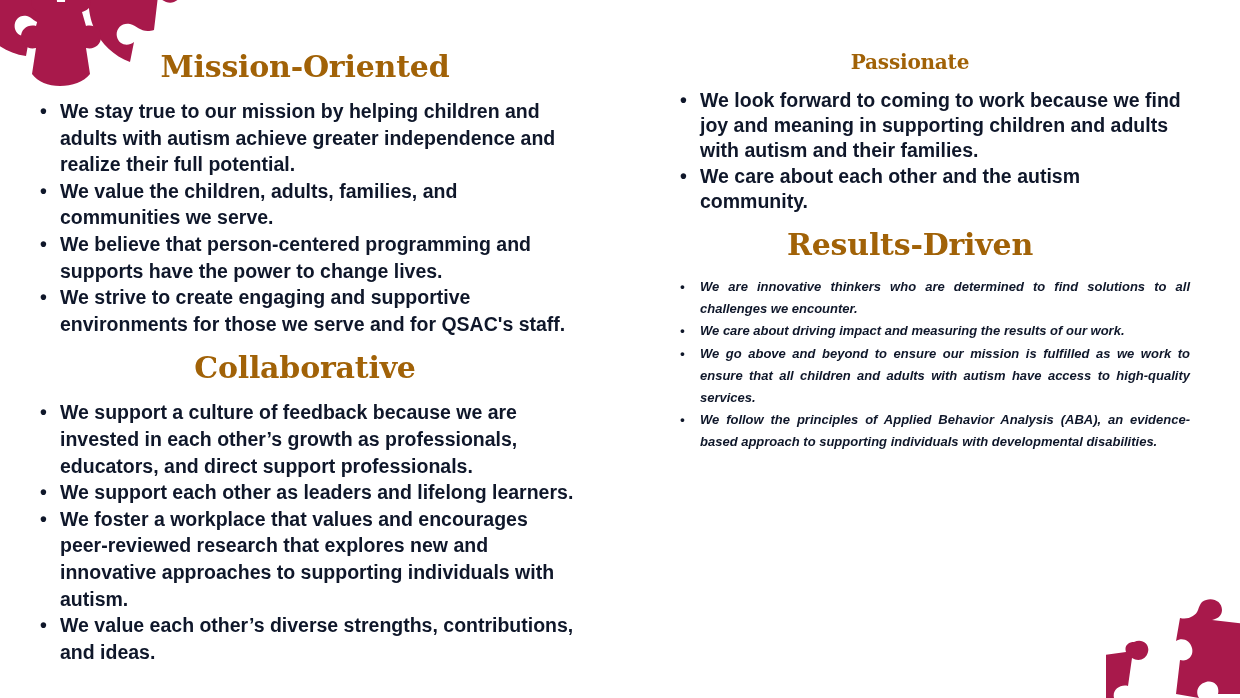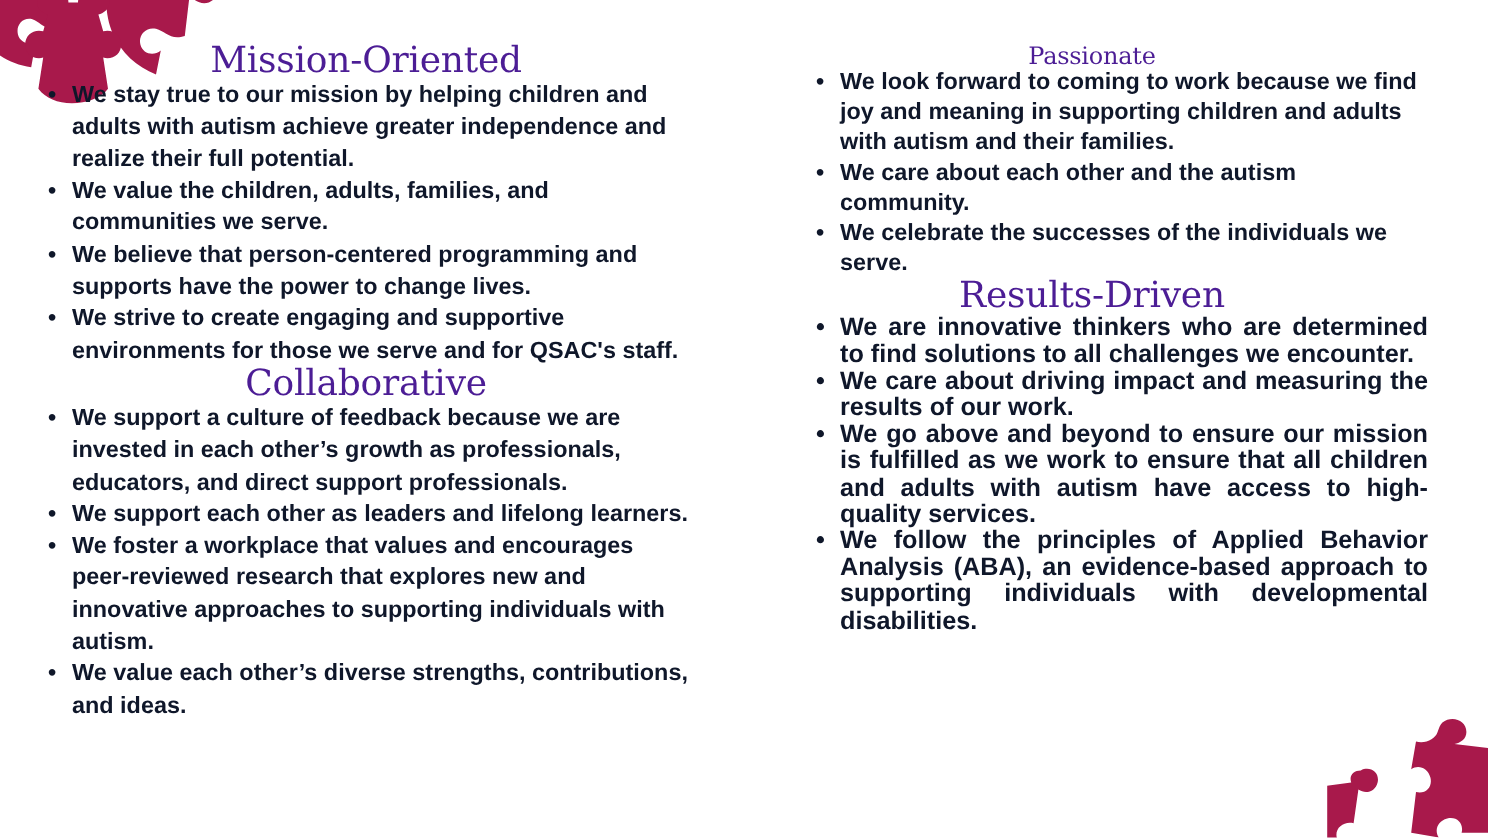--- a/index.html
+++ b/index.html
@@ -53,26 +53,26 @@
     box-sizing: border-box;
     width: 50%;
     position: relative;
   }
   .col-left  { padding: 0 40px 0 0; }
   .col-right { padding: 0 50px 0 20px; }
 
   
   .section-heading {
     font-family: "DejaVu Serif", "Liberation Serif", serif;
-    font-weight: normal;
-    color: #4c1d95;
+    font-weight: bold;
+    color: #a16207;
     text-align: center;
     letter-spacing: -0.2px;
     line-height: 1;
-    margin: 0;
+    margin: 16px;
   }
   .heading-mission {
     font-size: 30px;
     padding-top: 36px;
     padding-left: 30px;
   }
   .heading-passionate {
     font-size: 20px;
     padding-top: 36px;
     padding-right: 10px;
@@ -123,25 +123,26 @@
   }
 
   
   .list-passionate {
     font-size: 19.5px;
     line-height: 25.2px;
     padding-left: 34px;
     margin-top: 14px;
   }
   .list-results {
-    font-size: 21px;
+    font-size: 13px;
     line-height: 22.2px;
     padding-left: 34px;
     margin-top: 22px;
     text-align: justify;
+    font-style: italic;
   }
   .list-results > li { padding-left: 20px; }
 </style>
 </head>
 <body>
 
 <div class="slide">
 
   <svg class="puzzle-corner puzzle-tl" viewBox="0 0 210 130" aria-hidden="true">
     <g fill="#A8194B">
@@ -201,21 +202,20 @@
 
     </div>
 
     <div class="col col-right">
 
       <h2 class="section-heading heading-passionate">Passionate</h2>
 
       <ul class="values list-passionate">
         <li>We look forward to coming to work because we find joy and meaning in supporting children and adults with autism and their families.</li>
         <li>We care about each other and the autism community.</li>
-        <li>We celebrate the successes of the individuals we serve.</li>
       </ul>
 
       <h2 class="section-heading heading-results">Results-Driven</h2>
 
       <ul class="values list-results">
         <li>We are innovative thinkers who are determined to find solutions to all challenges we encounter.</li>
         <li>We care about driving impact and measuring the results of our work.</li>
         <li>We go above and beyond to ensure our mission is fulfilled as we work to ensure that all children and adults with autism have access to high-quality services.</li>
         <li>We follow the principles of Applied Behavior Analysis (ABA), an evidence-based approach to supporting individuals with developmental disabilities.</li>
       </ul>

